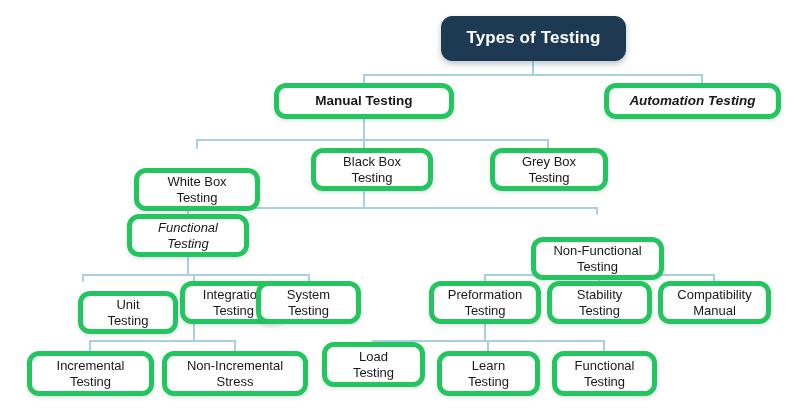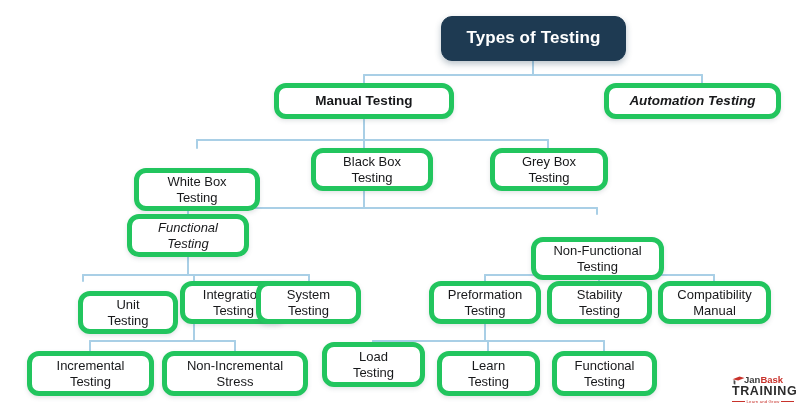--- a/index.html
+++ b/index.html
@@ -211,30 +211,14 @@
   <div class="node level6" style="left:162px; top:351px; width:146px; height:45px;">Non-Incremental
 Stress</div>
 
   <div class="node level6" style="left:322px; top:342px; width:103px; height:45px;">Load
 Testing</div>
   <div class="node level6" style="left:437px; top:351px; width:103px; height:45px;">Learn
 Testing</div>
   <div class="node level6" style="left:552px; top:351px; width:105px; height:45px;">Functional
 Testing</div>
 
-  <div id="logo">
-    <svg class="logo-cap" viewBox="0 0 13 9" xmlns="http://www.w3.org/2000/svg">
-      <path d="M0.5 3.2 L7.5 0.6 L12.5 2.0 L6.2 4.6 Z" fill="#c8322b"></path>
-      <path d="M1.6 4.0 L1.6 7.6 Q1.6 8.6 3.4 8.6 L3.4 4.8 Z" fill="#4a4a4a"></path>
-    </svg>
-    <div class="logo-top">
-      <span class="logo-jan">Jan</span>
-        <span class="logo-bask">Bask</span>
-    </div>
-    <div class="logo-training">TRAINING</div>
-    <div class="logo-tagline">
-      <span class="logo-rule"></span>
-      <span class="logo-tagline-text">Learn and Grow</span>
-      <span class="logo-rule"></span>
-    </div>
-  </div>
 
 </div>
 
 </body></html>

